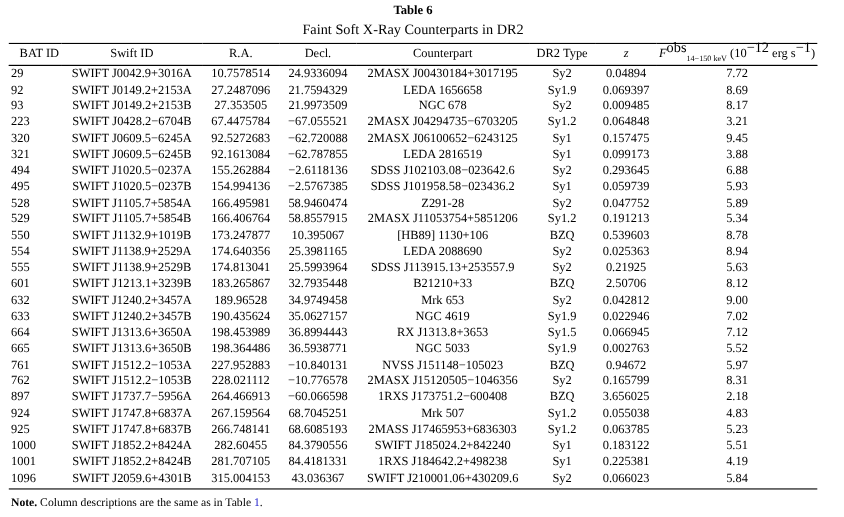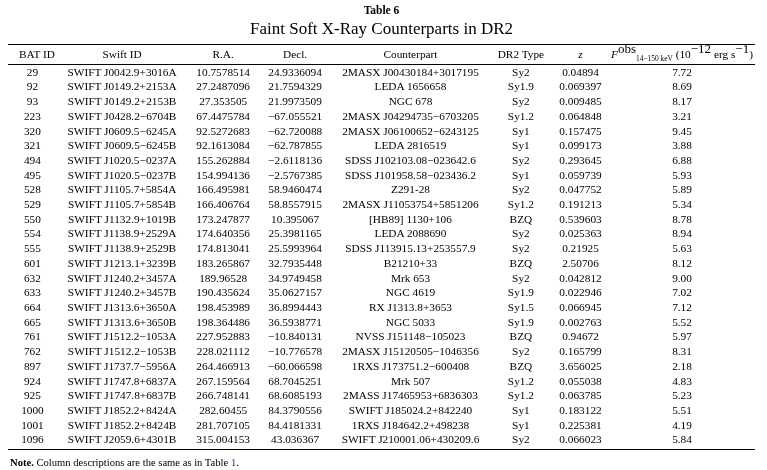--- a/index.html
+++ b/index.html
@@ -12,32 +12,32 @@
     height: 470px;
     font-family: "Liberation Serif", "DejaVu Serif", serif;
     color: #000000;
     overflow: hidden;
   }
   .page {
     position: relative;
     width: 767px;
     height: 406px;
     box-sizing: border-box;
-    padding: 4px 12px 0 8px;
+    padding: 4px 24px 0 8px;
   }
   .caption {
     text-align: center;
     line-height: 1.18;
   }
   .caption-title {
     font-weight: bold;
     font-size: 11.5px;
   }
   .caption-sub {
-    font-size: 17px;
+    font-size: 13px;
     margin-top: 1px;
   }
   table.tbl {
     width: 100%;
     border-collapse: collapse;
     margin-top: 5px;
     font-size: 11.3px;
   }
   .hdr-row th {
     font-weight: normal;
@@ -51,21 +51,21 @@
     text-align: right;
     padding-left: 2px;
   }
   tbody td {
     padding: 1.15px 2px;
     text-align: center;
     white-space: nowrap;
     line-height: 1.1;
   }
   tbody td.left {
-    text-align: center;
+    text-align: left;
     padding-left: 2px;
   }
   .col-bat   { width: 58px; }
   .col-swift { width: 148px; }
   .col-ra    { width: 86px; }
   .col-dec   { width: 86px; }
   .col-cpt   { width: 176px; }
   .col-type  { width: 74px; }
   .col-z     { width: 68px; }
   .col-flux  { width: 116px; }

